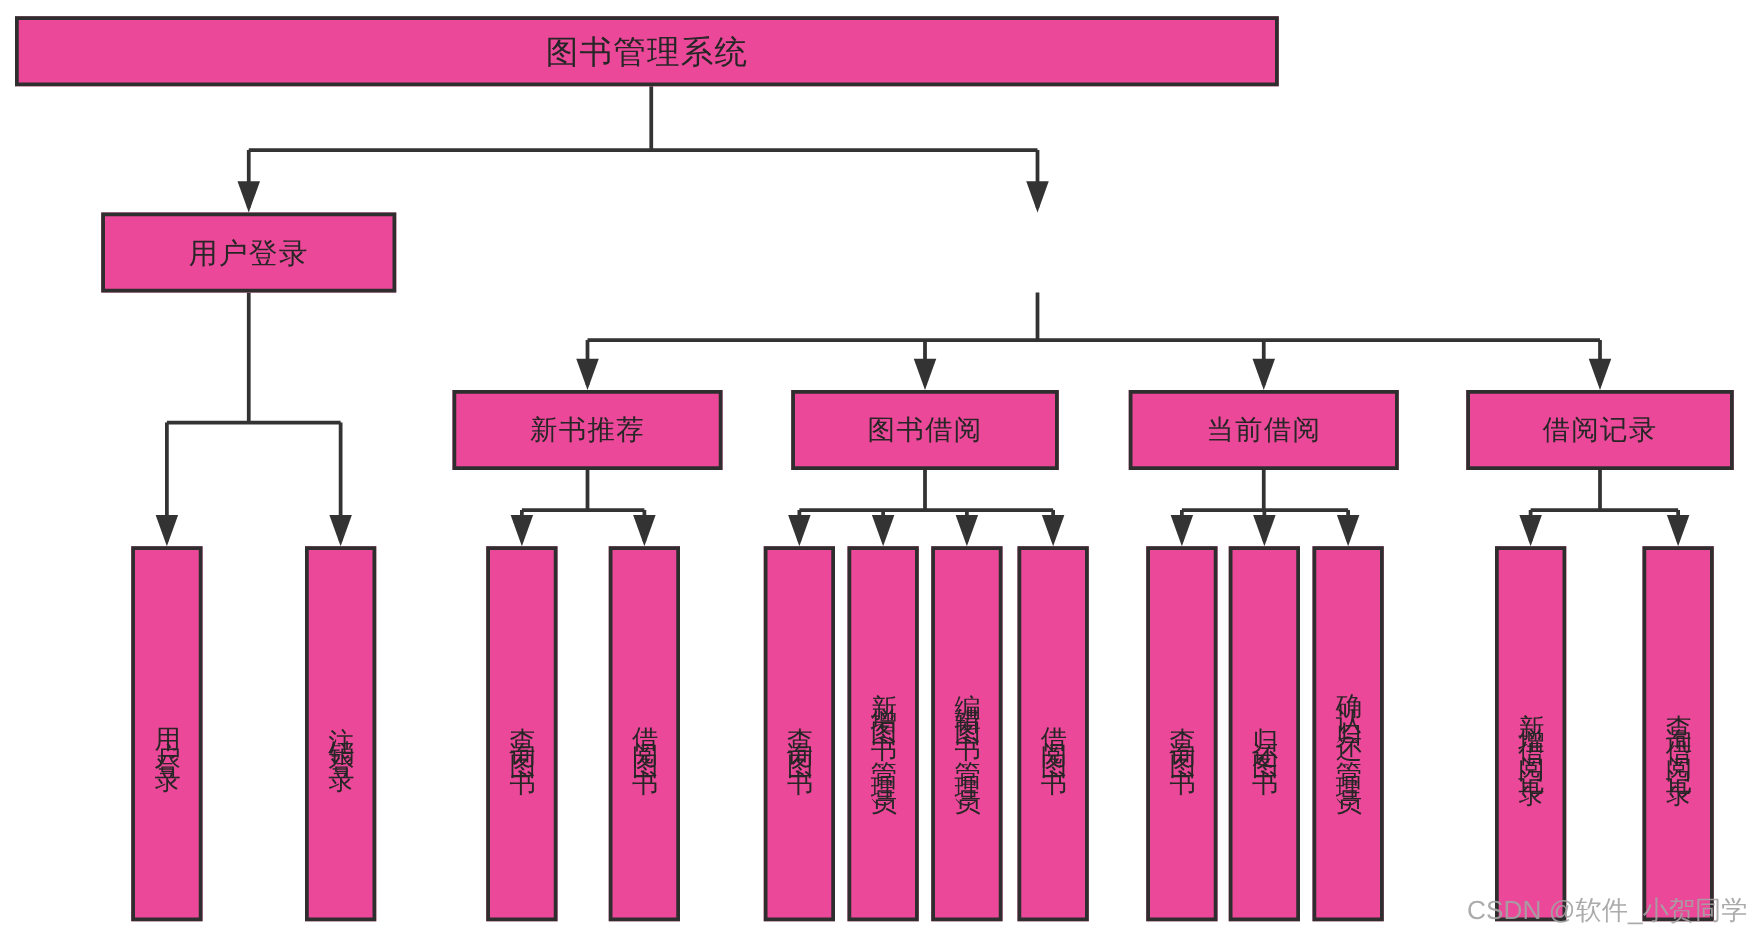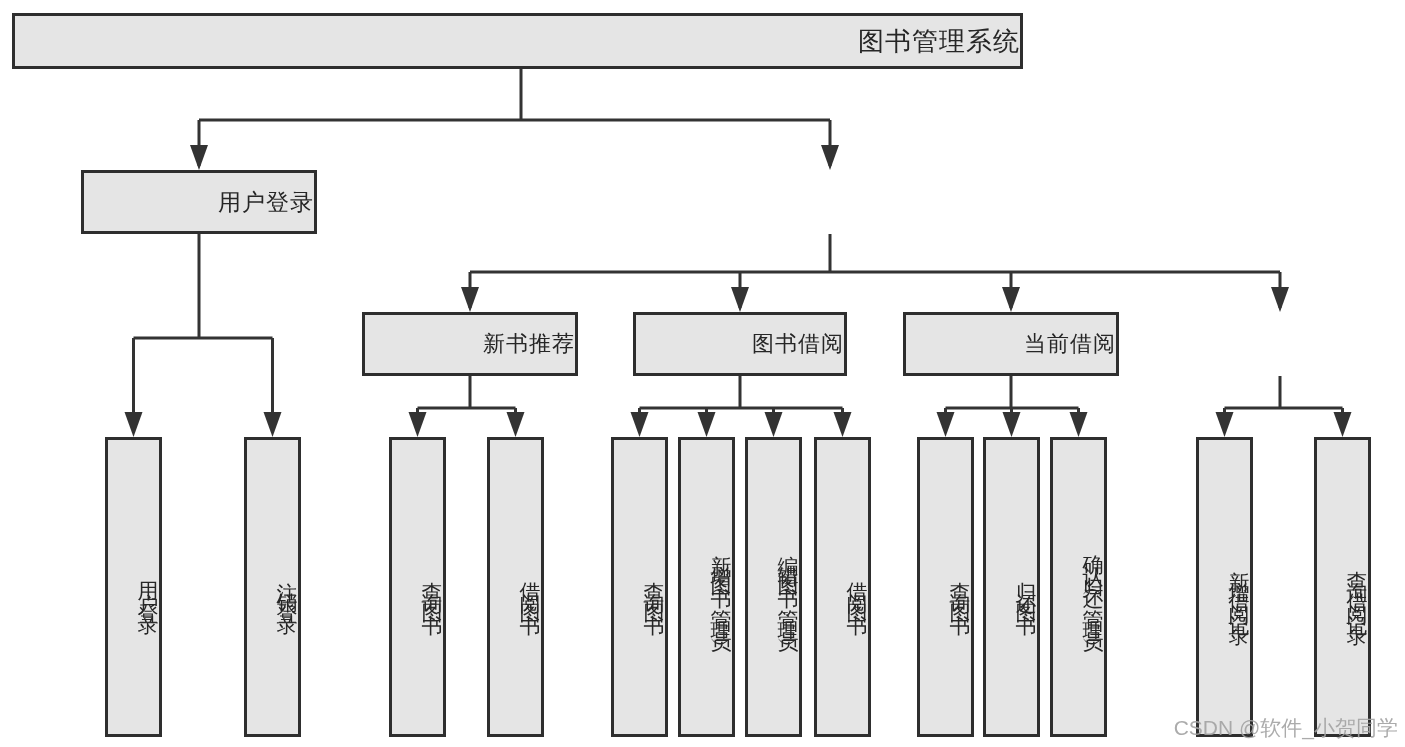--- a/index.html
+++ b/index.html
@@ -9,25 +9,25 @@
     height: 747px;
     background: #ffffff;
     overflow: hidden;
     font-family: "Liberation Sans", "DejaVu Sans", sans-serif;
     color: #262626;
   }
   svg.wires { position: absolute; left: 0; top: 0; z-index: 1; }
   .box {
     position: absolute;
     box-sizing: border-box;
-    background: #e5e5e5;
+    background: #ec4899;
     border: 3.5px solid #2e2e2e;
     display: flex;
     align-items: center;
-    justify-content: flex-end;
+    justify-content: center;
     z-index: 2;
     text-align: center;
   }
   .box.root span { font-size: 26px; letter-spacing: 1px; }
   .box.l2 span { font-size: 23px; letter-spacing: 1px; }
   .box.l3 span { font-size: 22px; letter-spacing: 1px; }
   .box.h { height: 64px; }
   .box.v {
     top: 437px;
     width: 57px;
@@ -115,20 +115,23 @@
 
   <div class="box h l3" style="left:633px; top:312px; width:214px;">
     <span>图书借阅</span>
   </div>
   <div class="box h l3" style="left:362px; top:312px; width:216px;">
     <span>新书推荐</span>
   </div>
   <div class="box h l3" style="left:903px; top:312px; width:216px;">
     <span>当前借阅</span>
   </div>
+  <div class="box h l3" style="left:1173px; top:312px; width:214px;">
+    <span>借阅记录</span>
+  </div>
 
   <div class="box v" style="left:105px;">
     <span>用户登录</span>
   </div>
   <div class="box v" style="left:244px;">
     <span>注销登录</span>
   </div>
 
   <div class="box v" style="left:389px;">
     <span>查询图书</span>

